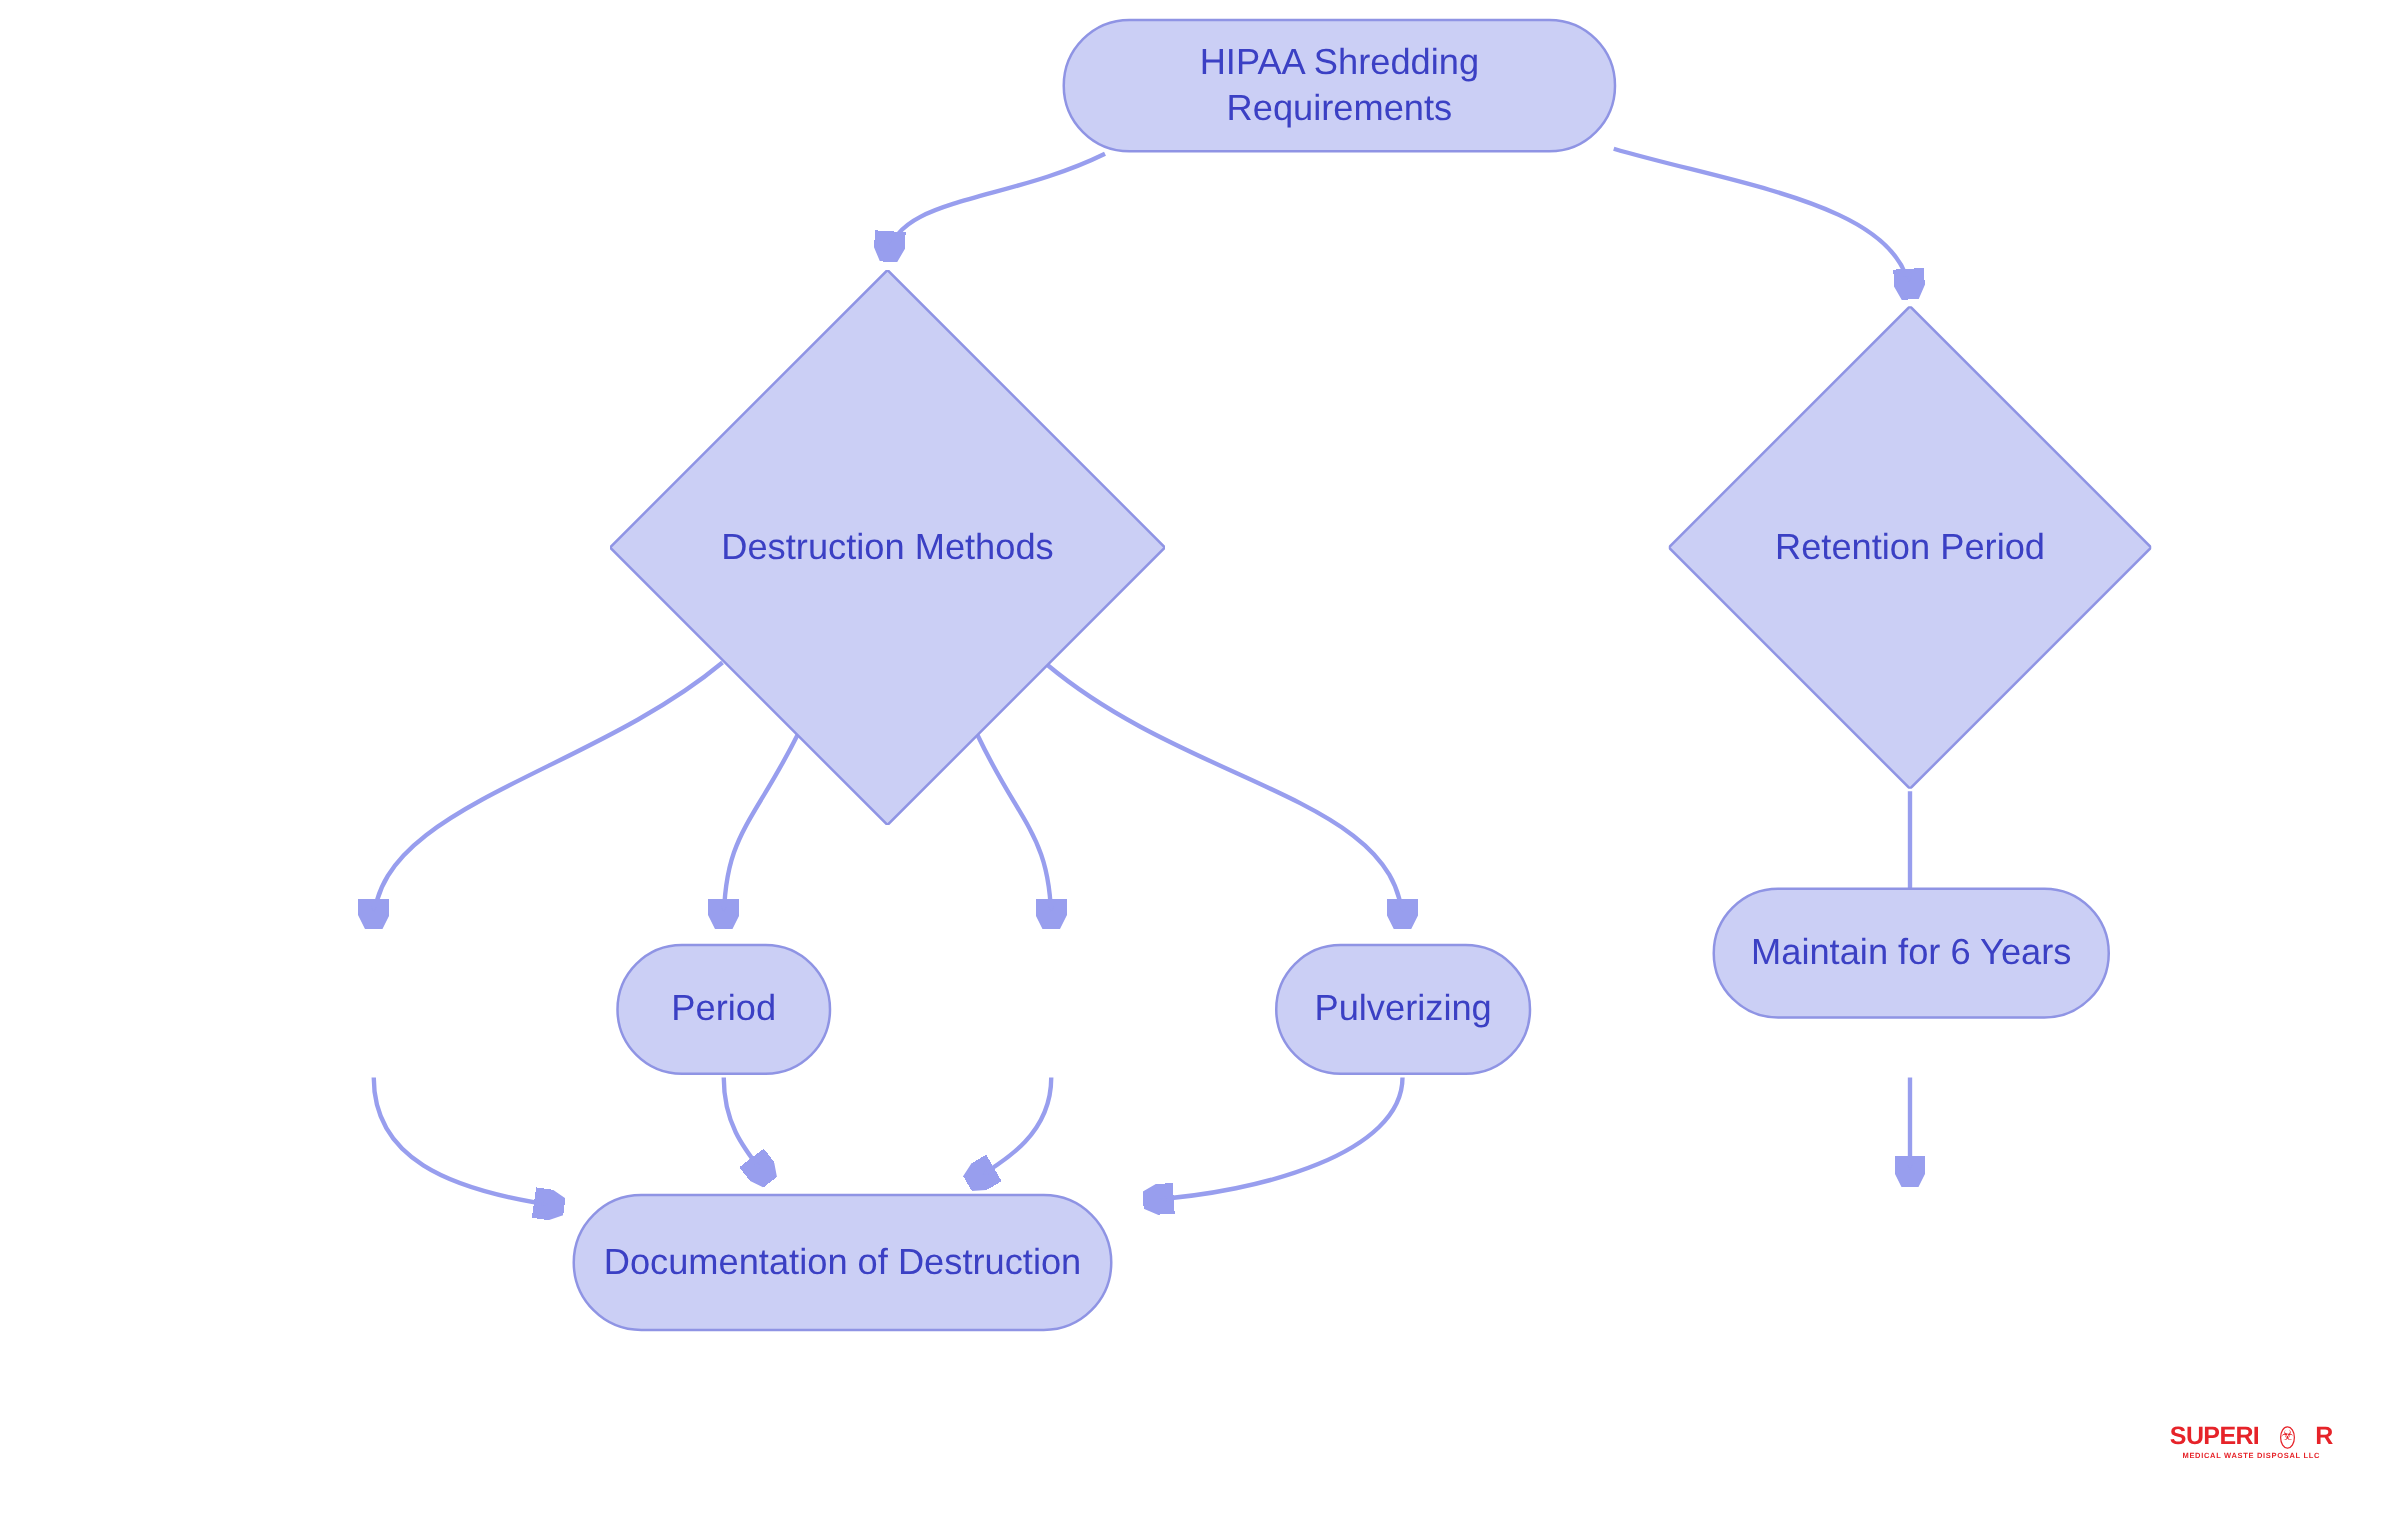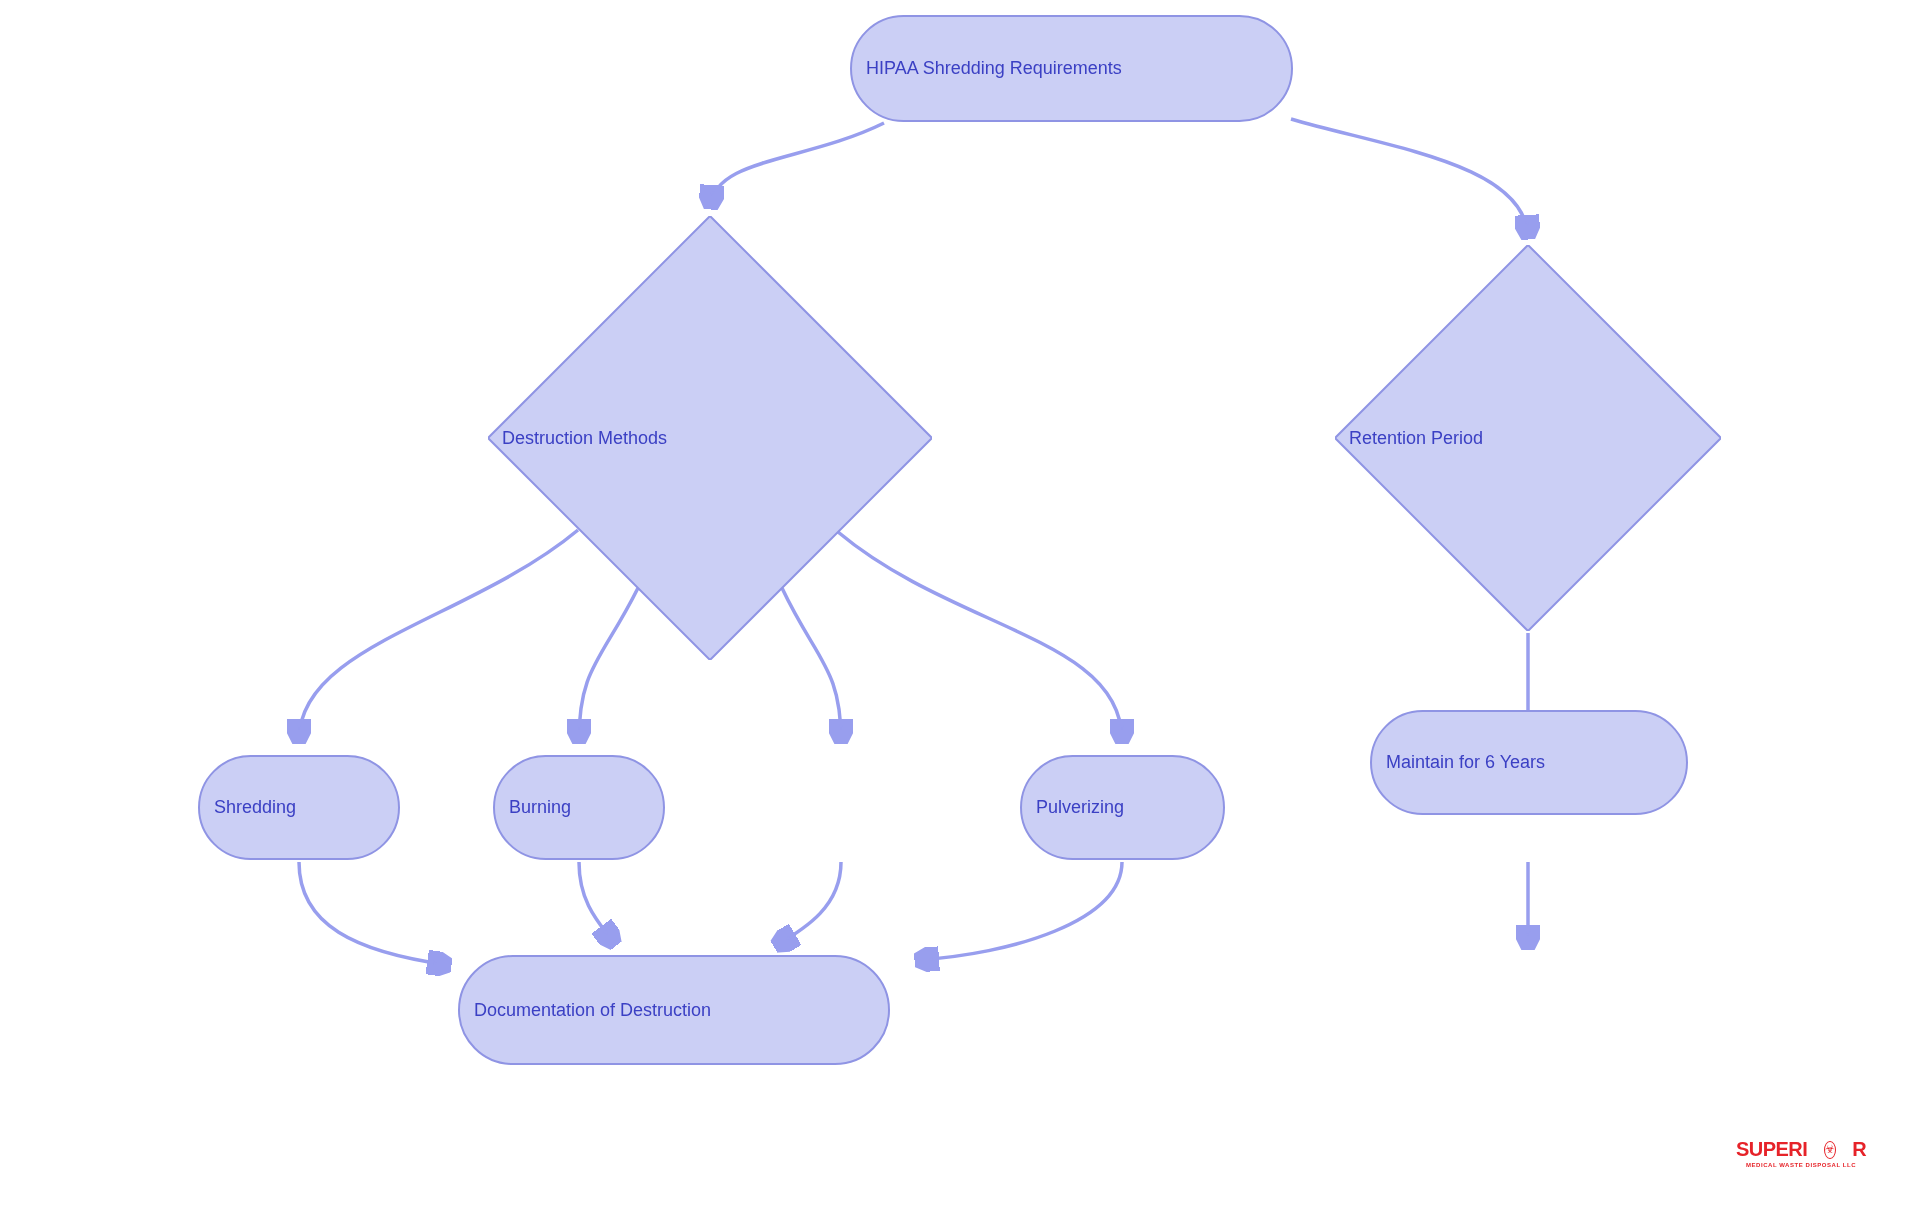--- a/index.html
+++ b/index.html
@@ -13,22 +13,22 @@
   html,body{margin:0;padding:0;}
   body{
     width:1920px;height:1215px;overflow:hidden;
     background:var(--background);
     font-family:"Liberation Sans", sans-serif;
   }
   .canvas{position:relative;width:1920px;height:1215px;}
   .edges{position:absolute;left:0;top:0;pointer-events:none;}
   .edges path{fill:none;stroke:var(--arrow);stroke-width:3.5;}
   .node{
-    position:absolute;display:flex;align-items:center;
-    color:var(--text);font-size:18px;line-height:1.25;text-align:center;
+    position:absolute;display:flex;align-items:center;justify-content:center;
+    color:var(--text);font-size:29px;line-height:1.25;text-align:center;
     box-sizing:border-box;
   }
   .pill{
     background:var(--node-fill);
     border:2px solid var(--node-border);
     border-radius:56px;
   }
   .diamond{background:transparent;border:none;}
   .diamond .shape{position:absolute;left:0;top:0;width:100%;height:100%;}
   .diamond .shape polygon{
@@ -89,26 +89,23 @@
     <span class="label">Retention Period</span>
   </div>
 
   <div class="node diamond" style="left:488px;top:216px;width:444px;height:444px;">
     <svg class="shape" viewBox="0 0 100 100" preserveAspectRatio="none">
       <polygon points="50,0 100,50 50,100 0,50"></polygon>
     </svg>
     <span class="label">Destruction Methods</span>
   </div>
 
-  <div class="node pill" style="left:198px;top:755px;width:202px;height:105px;">
-    <span class="label">Shredding</span>
-  </div>
 
   <div class="node pill" style="left:493px;top:755px;width:172px;height:105px;">
-    <span class="label">Burning</span>
+    <span class="label">Period</span>
   </div>
 
 
   <div class="node pill" style="left:458px;top:955px;width:432px;height:110px;">
     <span class="label">Documentation of Destruction</span>
   </div>
 
   <div class="node pill" style="left:1020px;top:755px;width:205px;height:105px;">
     <span class="label">Pulverizing</span>
   </div>

